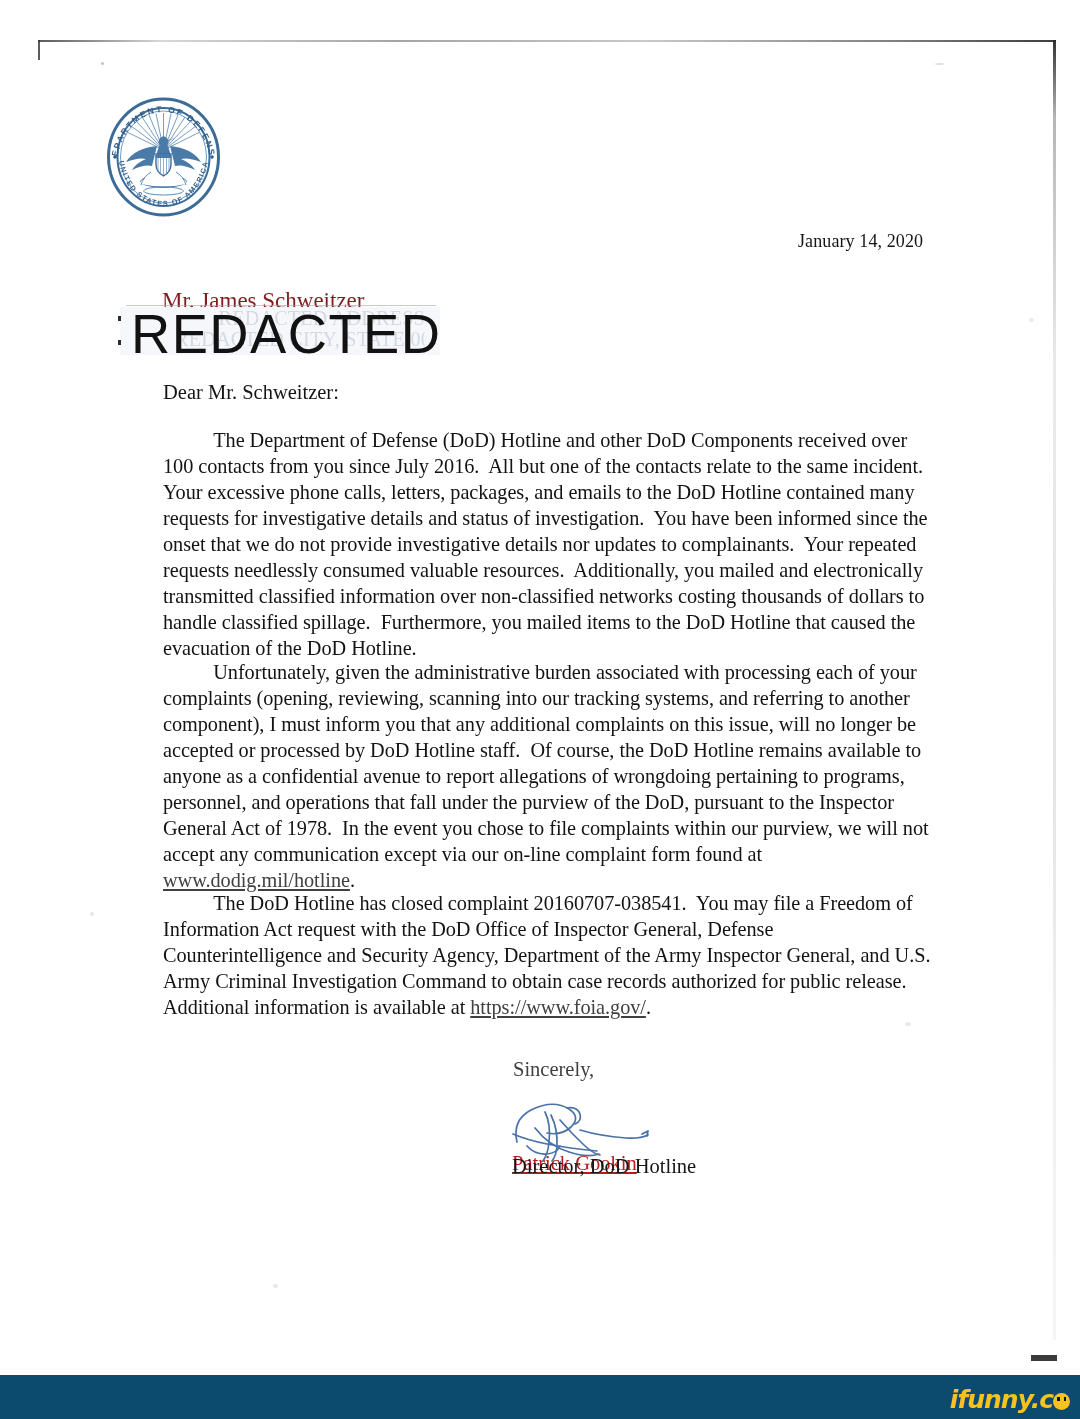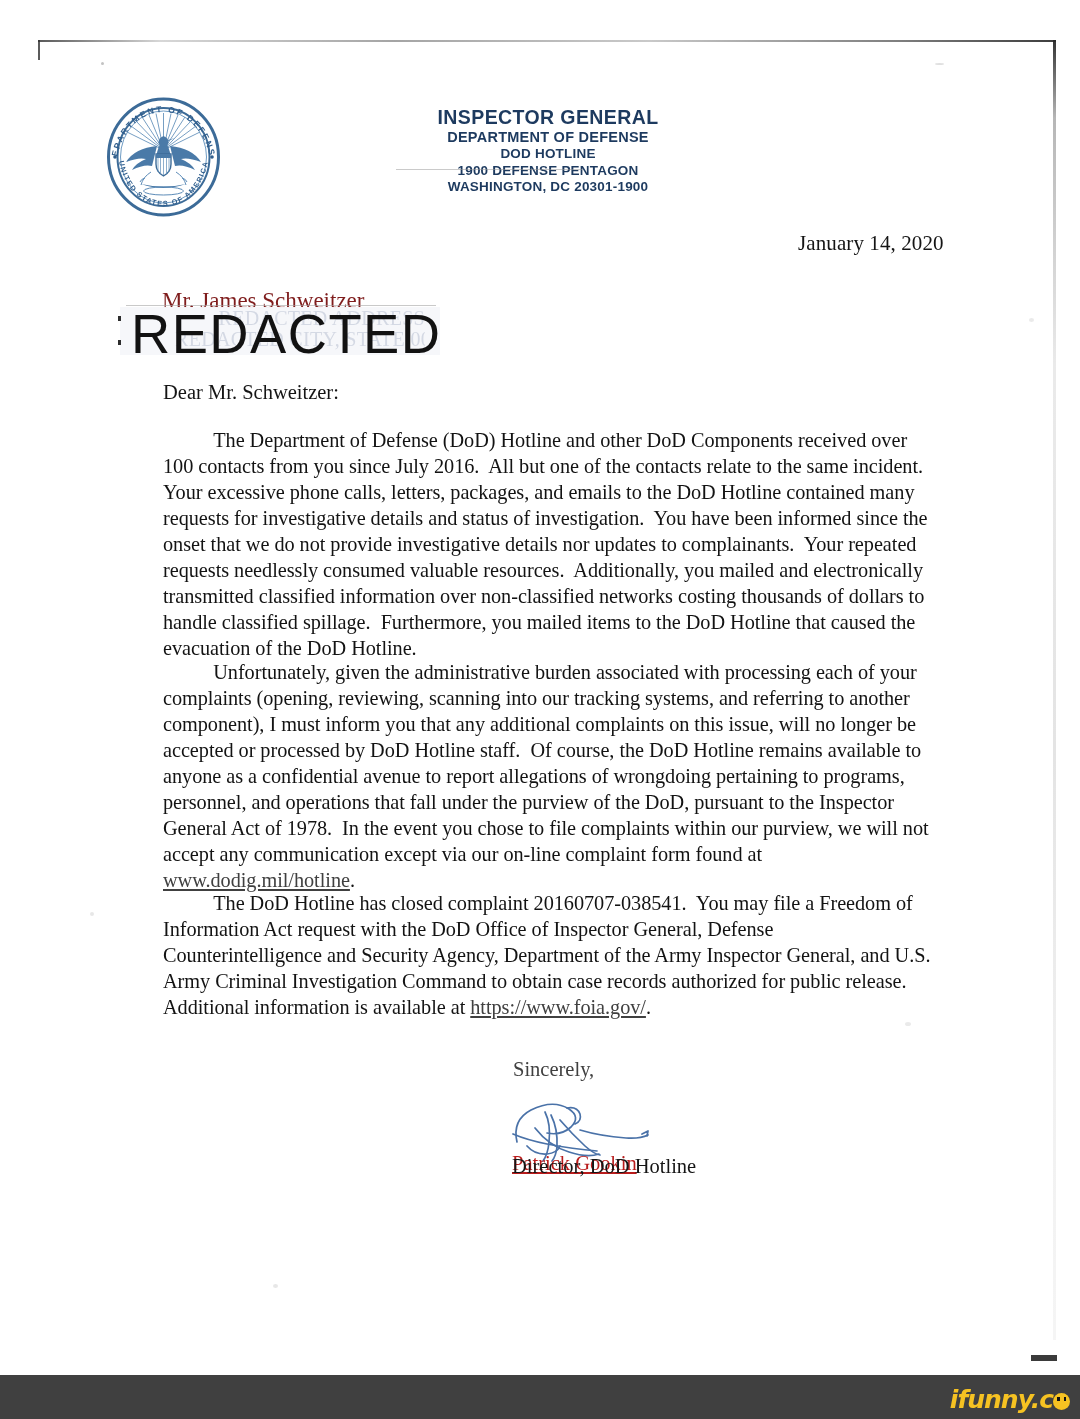--- a/index.html
+++ b/index.html
@@ -93,21 +93,21 @@
     position: absolute;
     left: -14px; top: 63px;
     width: 186px; height: 1px;
     background: rgba(150,150,150,.5);
   }
 
   
   .date-line {
     position: absolute;
     left: 798px; top: 231px;
-    font-size: 21px;
+    font-size: 18px;
     color: #151515;
     letter-spacing: .1px;
   }
 
   
   .addressee {
     position: absolute;
     left: 162px; top: 288px;
     font-size: 23px;
     color: #7f1d1d;
@@ -207,21 +207,21 @@
     left: 512px; top: 1155px;
     font-size: 20.5px;
     color: #151515;
   }
 
   
   .wm-bar {
     position: absolute;
     left: 0; bottom: 0;
     width: 1080px; height: 44px;
-    background: #404040;
+    background: #0c4a6e;
   }
   .wm-text {
     position: absolute;
     right: 10px; bottom: 5px;
     font-family: "DejaVu Sans", sans-serif;
     font-size: 25px;
     font-weight: bold;
     font-style: italic;
     color: #f6c222;
     letter-spacing: -1px;
@@ -320,28 +320,20 @@
         <path d="M 79 76 q 8 5 10 13"></path>
         <path d="M 48 82 q -4 1 -5 4"></path>
         <path d="M 85 82 q 4 1 5 4"></path>
       </g>
 
       <path d="M 44 88 q 22 8 45 0 q -22 5 -45 0 z" fill="#4a7aa8"></path>
       <ellipse cx="66.5" cy="95" rx="20" ry="4" fill="none" stroke="#5d8cb8" stroke-width="1"></ellipse>
     </svg>
   </div>
 
-  <div class="letterhead">
-    <div class="lh-strike"></div>
-    <div class="lh-l1">INSPECTOR GENERAL</div>
-    <div class="lh-l2">DEPARTMENT OF DEFENSE</div>
-    <div class="lh-l3">DOD HOTLINE</div>
-    <div class="lh-l4">1900 DEFENSE PENTAGON</div>
-    <div class="lh-l5">WASHINGTON, DC 20301-1900</div>
-  </div>
 
   <div class="date-line">January 14, 2020</div>
 
   <div class="addressee">Mr. James Schweitzer</div>
   <div class="addr-rule"></div>
   <div class="whiteout"></div>
   <div class="ghost-addr">
     <div>REDACTED ADDRESS</div>
     <div>REDACTED CITY, STATE 00000</div>
   </div>

